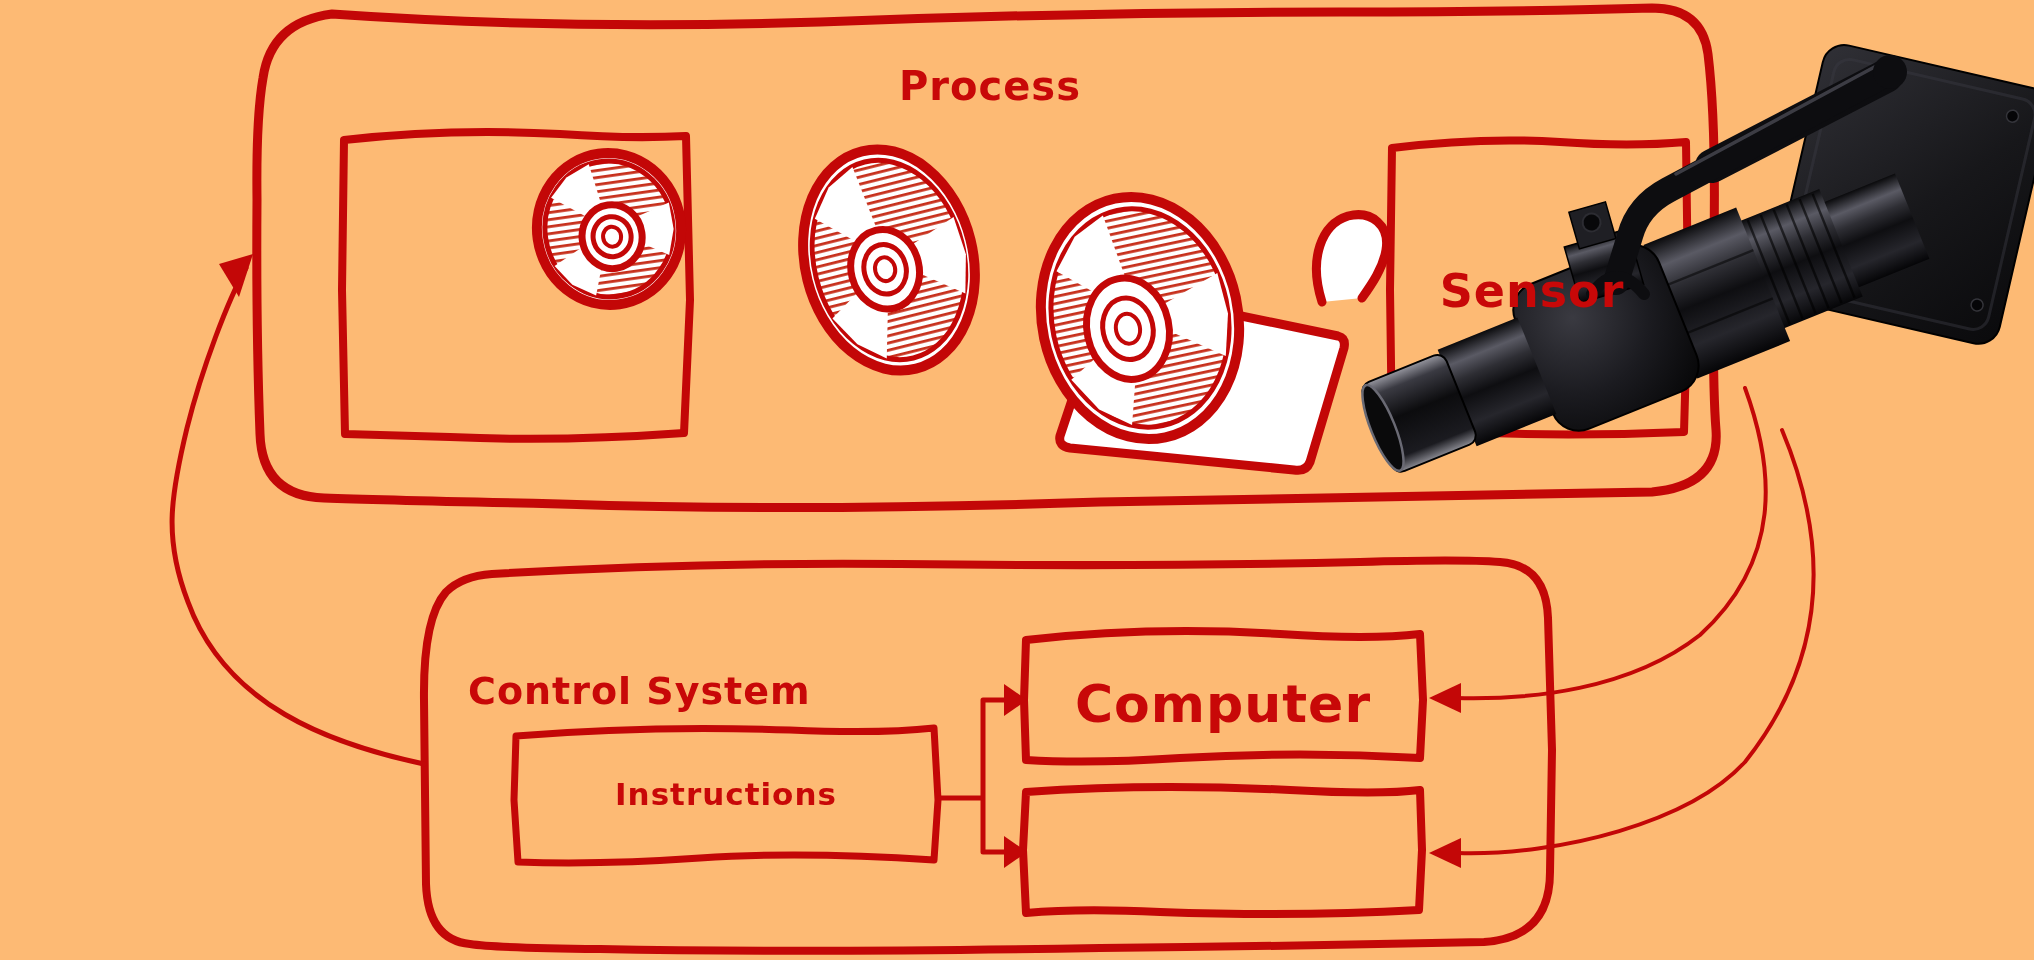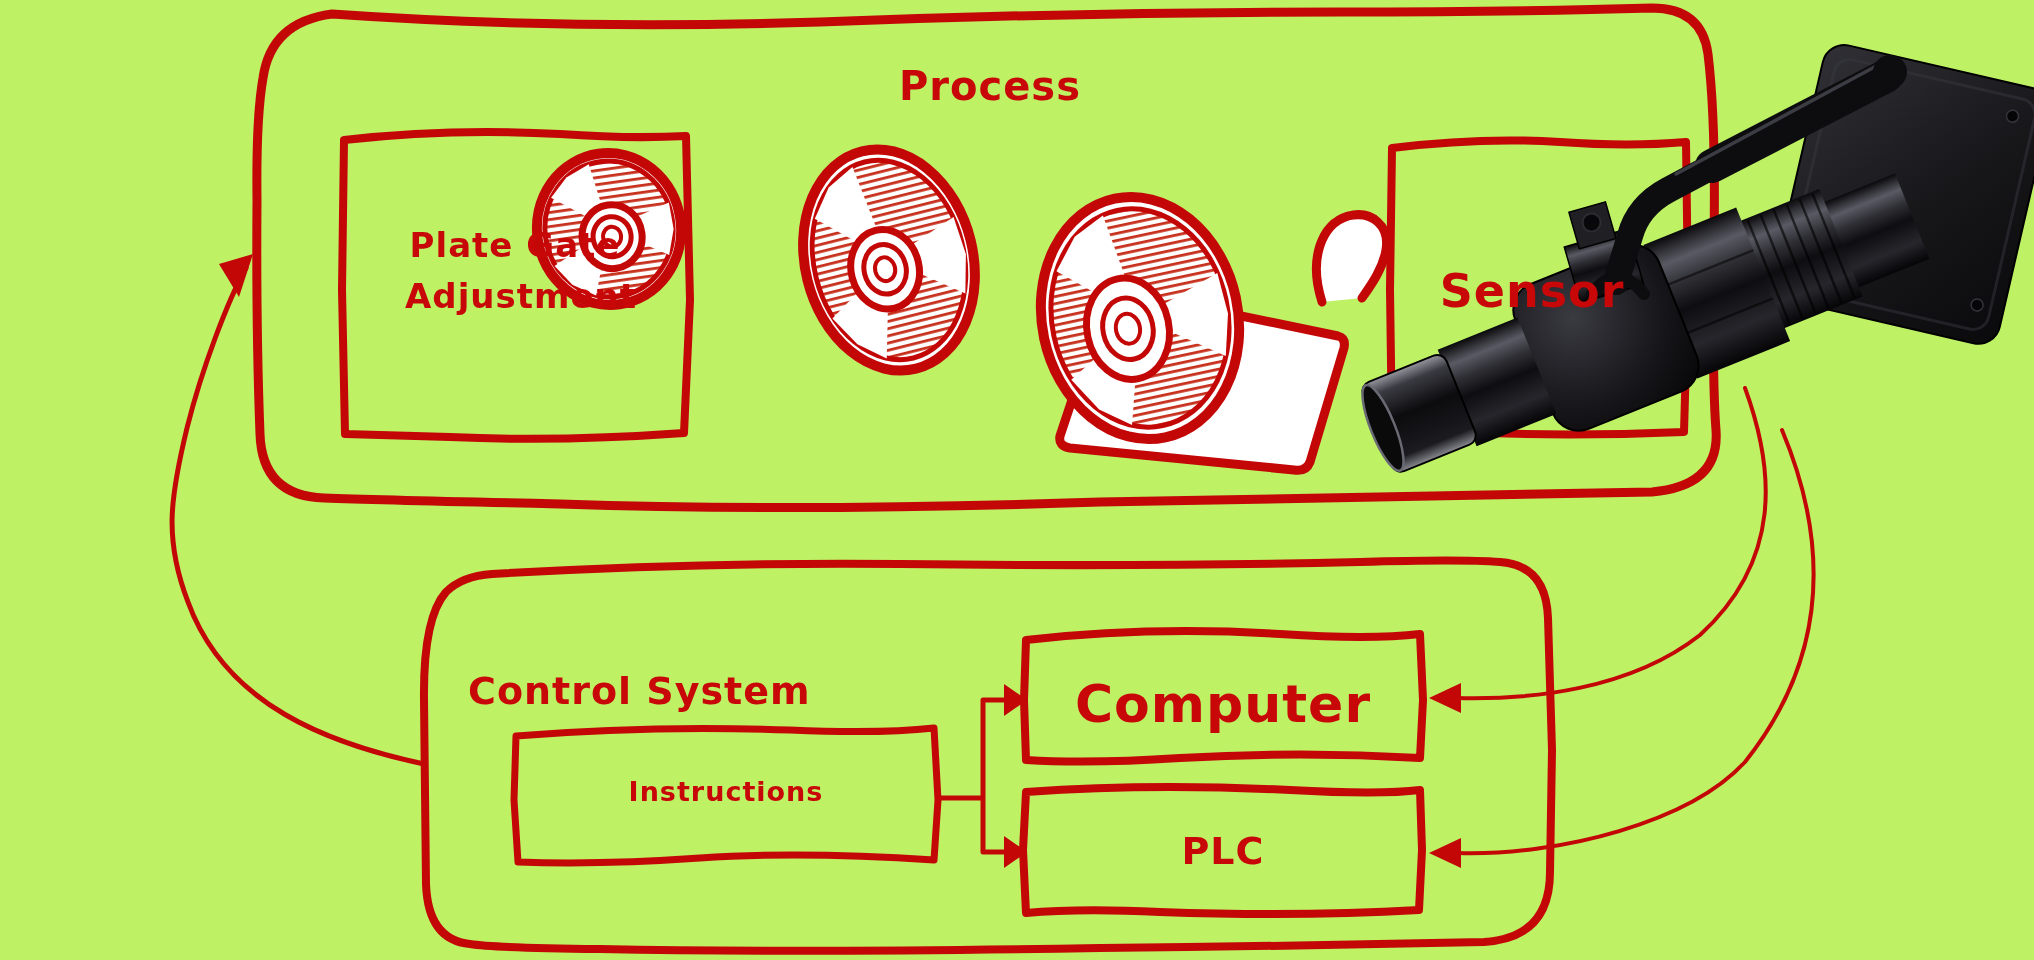--- a/index.html
+++ b/index.html
@@ -1,25 +1,25 @@
 <!DOCTYPE html>
 <html><head>
 <meta charset="utf-8">
 <style>
   html,body{margin:0;padding:0;background:#000;}
-  #canvas{position:relative;width:2034px;height:960px;background:#bef264;overflow:hidden;
+  #canvas{position:relative;width:2034px;height:960px;background:#fdba74;overflow:hidden;
           font-family:"DejaVu Sans","Liberation Sans",sans-serif;}
   #linework{position:absolute;left:0;top:0;}
   .label{position:absolute;color:#c80808;font-weight:700;text-align:center;
          letter-spacing:1px;line-height:1.3;white-space:pre-line;}
   .lbl-process{left:885px;top:60px;width:210px;font-size:40px;}
   .lbl-plategate{left:405px;top:220px;width:220px;font-size:34px;line-height:1.5;}
   .lbl-sensor{left:1392px;top:262px;width:280px;font-size:46px;}
   .lbl-control{left:468px;top:644px;width:400px;font-size:38px;text-align:left;margin-top:23px;}
-  .lbl-instructions{left:575px;top:774px;width:302px;font-size:27px;}
+  .lbl-instructions{left:575px;top:774px;width:302px;font-size:31px;}
   .lbl-computer{left:1073px;top:671px;width:300px;font-size:52px;}
   .lbl-plc{left:1073px;top:827px;width:300px;font-size:38px;}
 </style>
 </head>
 <body>
 
 <div id="canvas">
 
   <svg id="linework" width="2034" height="960" viewBox="0 0 2034 960">
     <defs>
@@ -218,24 +218,22 @@
         <path stroke="#0d0d10" stroke-width="26" d="M 1886,74 L 1668,190 Q 1638,206 1630,236 L 1616,282"></path>
         <path stroke="#0d0d10" stroke-width="12" d="M 1592,294 Q 1616,260 1644,294"></path>
         <path stroke="#45454d" stroke-width="3.5" opacity="0.85" d="M 1880,64 L 1676,174"></path>
         <circle cx="1890" cy="72" r="17" fill="#0d0d10" stroke="none"></circle>
       </g>
     </g>
   </svg>
 
   <div class="label lbl-process">Process</div>
 
-  <div class="label lbl-plategate">Plate Gate Adjustment</div>
 
   <div class="label lbl-sensor">Sensor</div>
 
   <div class="label lbl-control">Control System</div>
 
   <div class="label lbl-instructions">Instructions</div>
 
   <div class="label lbl-computer">Computer</div>
 
-  <div class="label lbl-plc">PLC</div>
 </div>
 
 </body></html>

